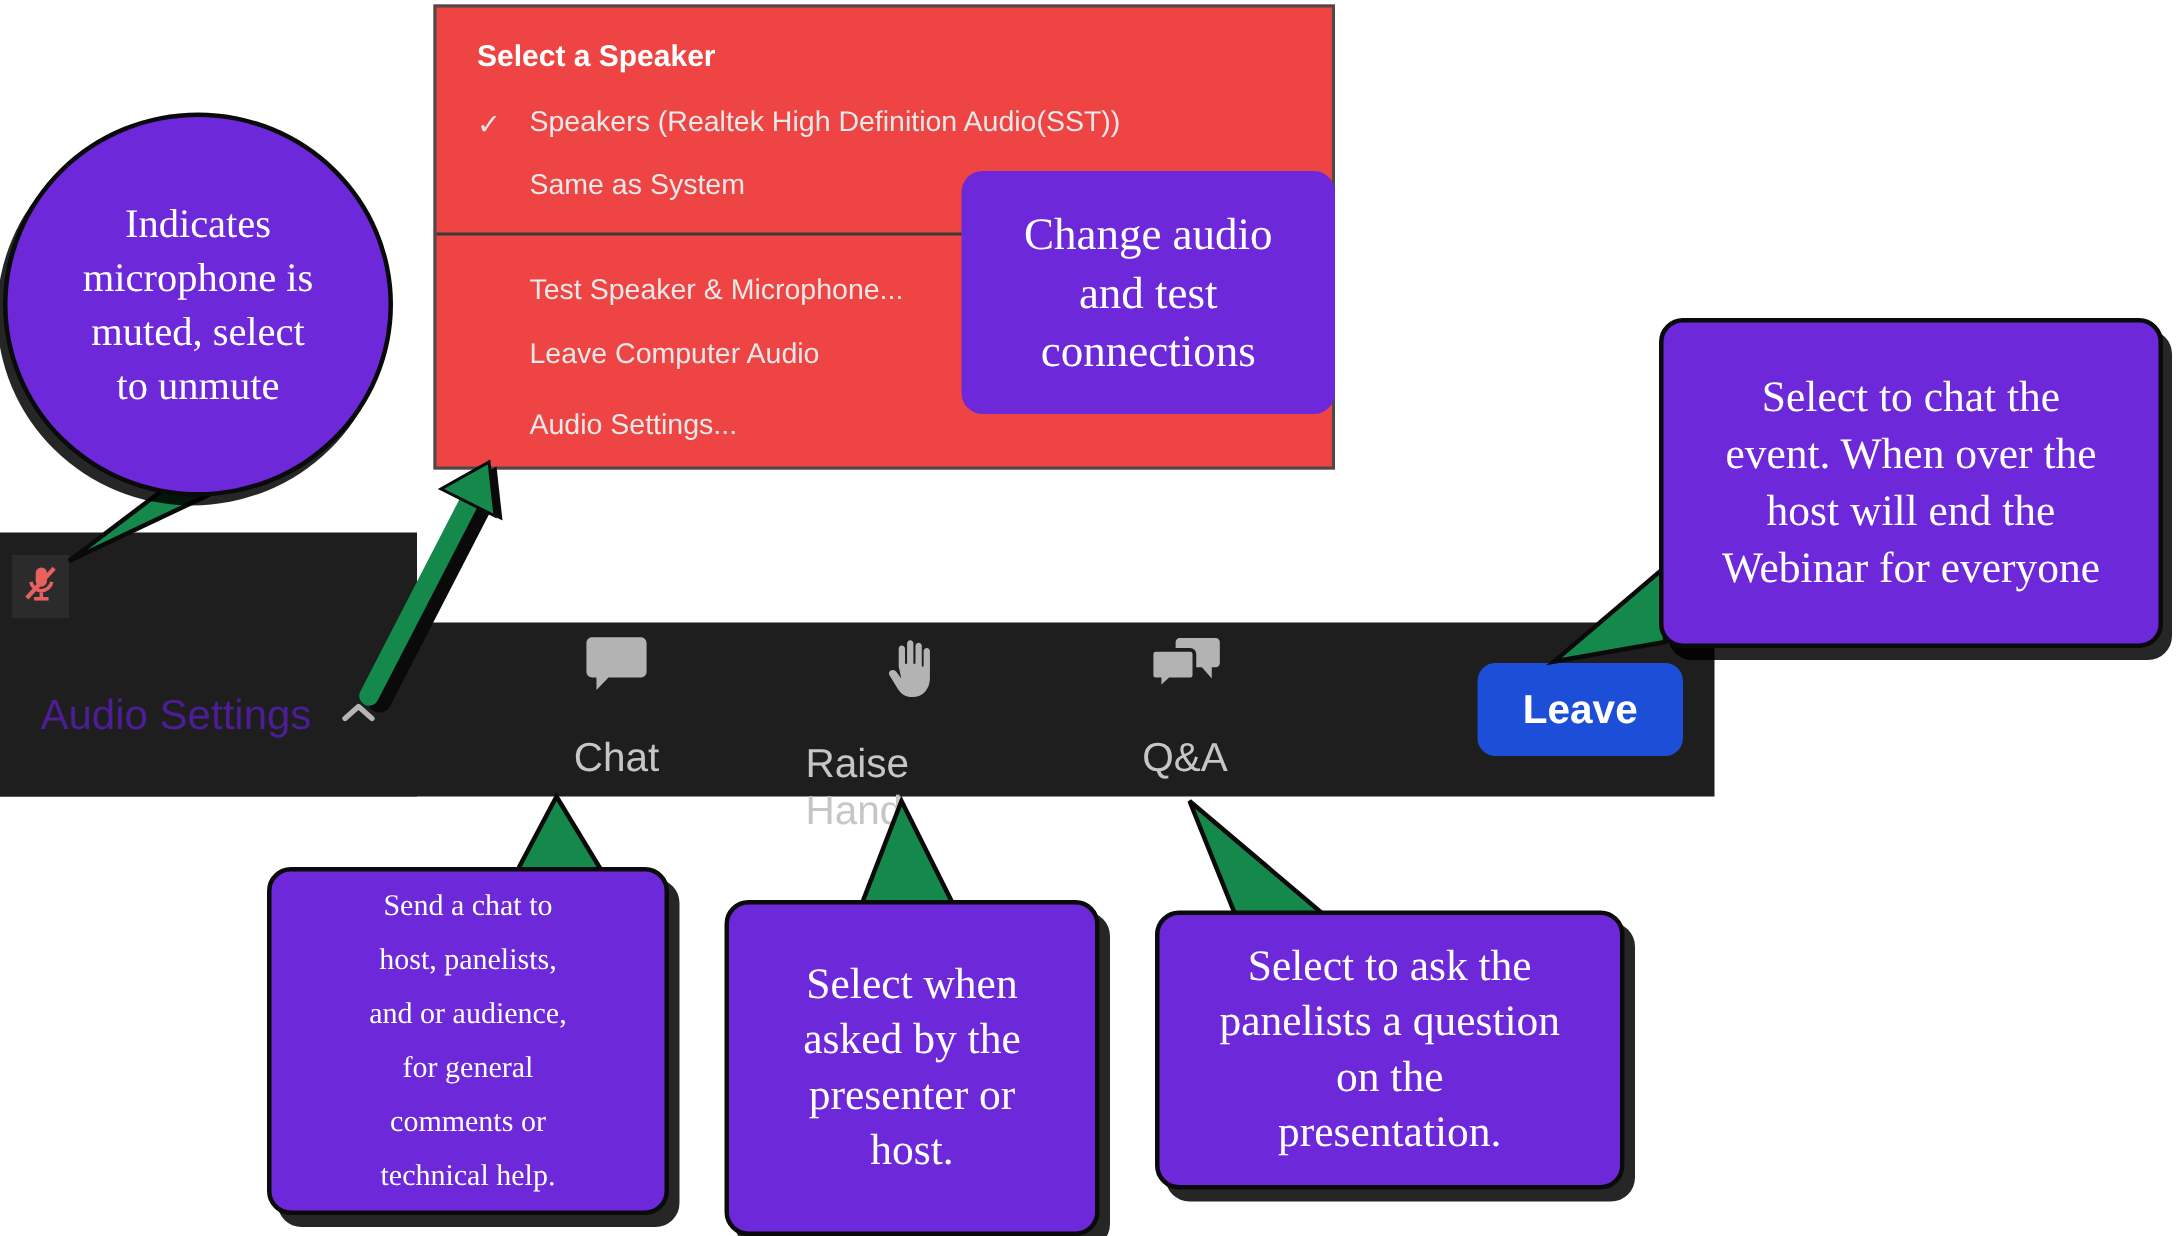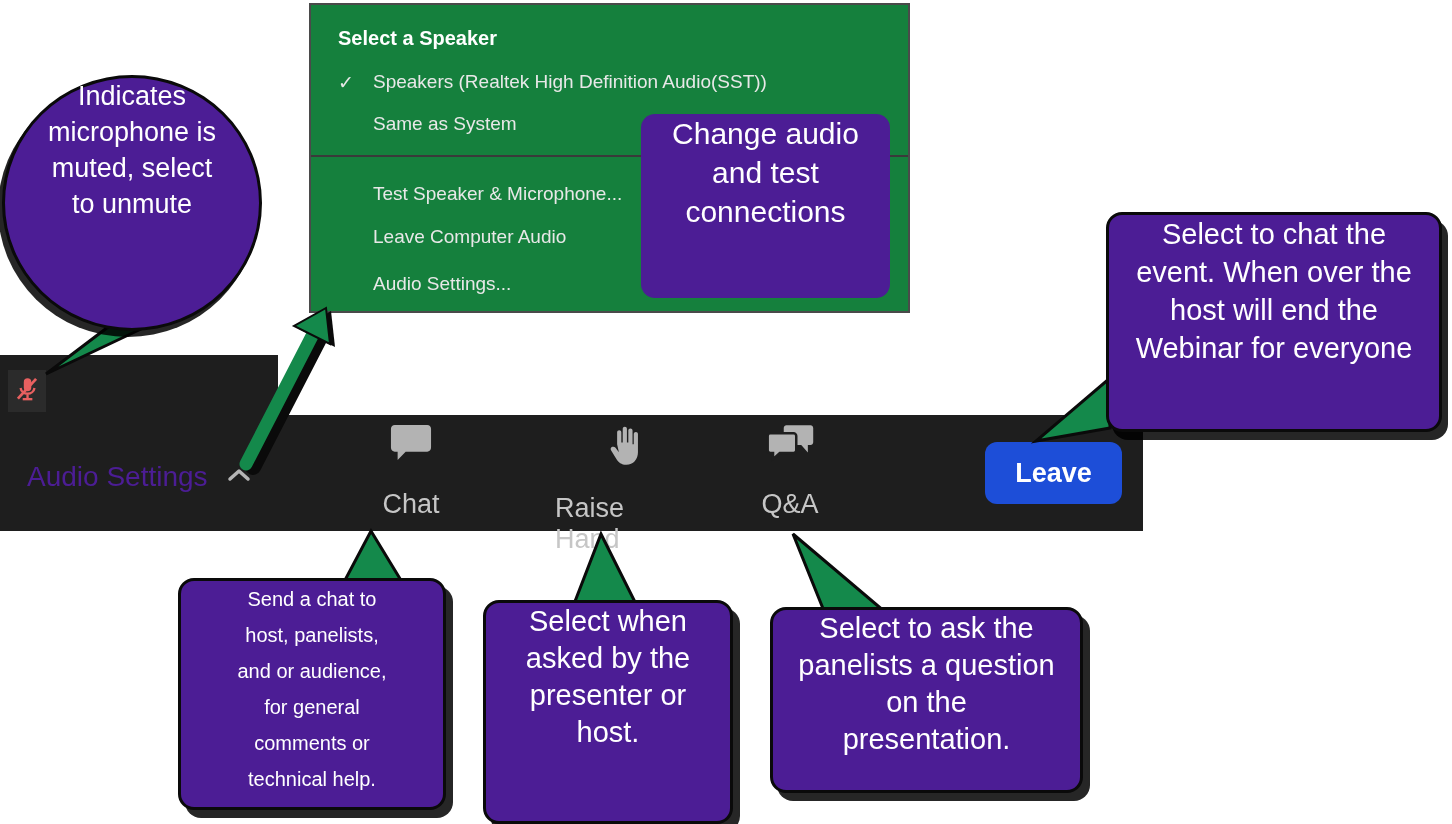--- a/index.html
+++ b/index.html
@@ -9,42 +9,42 @@
   
   .bar-main{position:absolute;left:0;top:415px;width:1143px;height:116px;background:#1e1e1e;z-index:1;}
   .bar-left{position:absolute;left:0;top:355px;width:278px;height:176px;background:#1e1e1e;z-index:1;}
   .mic-btn{position:absolute;left:8px;top:370px;width:38px;height:42px;background:#2b2b2b;
            display:flex;align-items:center;justify-content:center;z-index:2;}
   .audio-settings{position:absolute;left:27px;top:461px;font-size:28px;color:#4c1d95;z-index:2;}
   .caret{position:absolute;left:227px;top:468px;z-index:2;}
   .tb-group{position:absolute;top:423px;display:flex;flex-direction:column;align-items:center;gap:20px;z-index:2;}
   .tb-group .tb-label{font-size:27px;color:#c6c6c6;}
   .grp-chat{left:361px;width:100px;}
-  .grp-raise{left:555px;width:140px;}
+  .grp-raise{left:537px;width:140px;}
   .grp-qa{left:735px;width:110px;}
   .leave-btn{position:absolute;left:985px;top:442px;width:137px;height:62px;background:#1d4ed8;
              border-radius:12px;display:flex;align-items:center;justify-content:center;z-index:2;}
   .leave-btn span{color:#ffffff;font-size:27px;font-weight:bold;}
 
   
-  .menu{position:absolute;left:309px;top:3px;width:601px;height:310px;background:#15803d;
+  .menu{position:absolute;left:289px;top:3px;width:601px;height:310px;background:#ef4444;
         border:2px solid #4a4a4a;box-sizing:border-box;z-index:2;}
   .menu .m-title{position:absolute;left:27px;top:22px;font-size:20px;font-weight:bold;color:#ffffff;}
   .menu .m-check{position:absolute;left:27px;top:66px;font-size:19px;color:#e8e8e8;}
   .menu .m-item{position:absolute;left:62px;font-size:19px;color:#e8e8e8;white-space:nowrap;}
   .menu .m-div{position:absolute;left:0;top:150px;width:100%;height:2px;background:#3a3a3a;}
 
   
-  .callout{position:absolute;background:#4c1d95;color:#ffffff;text-align:center;
+  .callout{position:absolute;background:#6d28d9;color:#ffffff;text-align:center;
            border:3px solid #0a0a0a;box-sizing:border-box;z-index:7;
-           display:flex;justify-content:center;}
+           display:flex;align-items:center;justify-content:center;font-family:Liberation Serif, serif;}
   .callout-text{white-space:pre-line;}
   .co-mic{left:2px;top:75px;width:260px;height:256px;border-radius:50%;
           box-shadow:-4px 6px 0 rgba(0,0,0,.85);font-size:27px;line-height:36px;}
-  .co-audio{left:641px;top:114px;width:249px;height:184px;border-radius:14px;border:none;
+  .co-audio{left:641px;top:114px;width:249px;height:162px;border-radius:14px;border:none;
             font-size:30px;line-height:39px;z-index:5;}
   .co-leave{left:1106px;top:212px;width:336px;height:220px;border-radius:16px;
             box-shadow:6px 8px 0 rgba(0,0,0,.85);font-size:29px;line-height:38px;}
   .co-chat{left:178px;top:578px;width:268px;height:232px;border-radius:16px;
            box-shadow:7px 8px 0 rgba(0,0,0,.85);font-size:20px;line-height:36px;}
   .co-raise{left:483px;top:600px;width:250px;height:224px;border-radius:16px;
             box-shadow:7px 8px 0 rgba(0,0,0,.85);font-size:29px;line-height:37px;}
   .co-qa{left:770px;top:607px;width:313px;height:186px;border-radius:16px;
          box-shadow:7px 8px 0 rgba(0,0,0,.85);font-size:29px;line-height:37px;}
 

